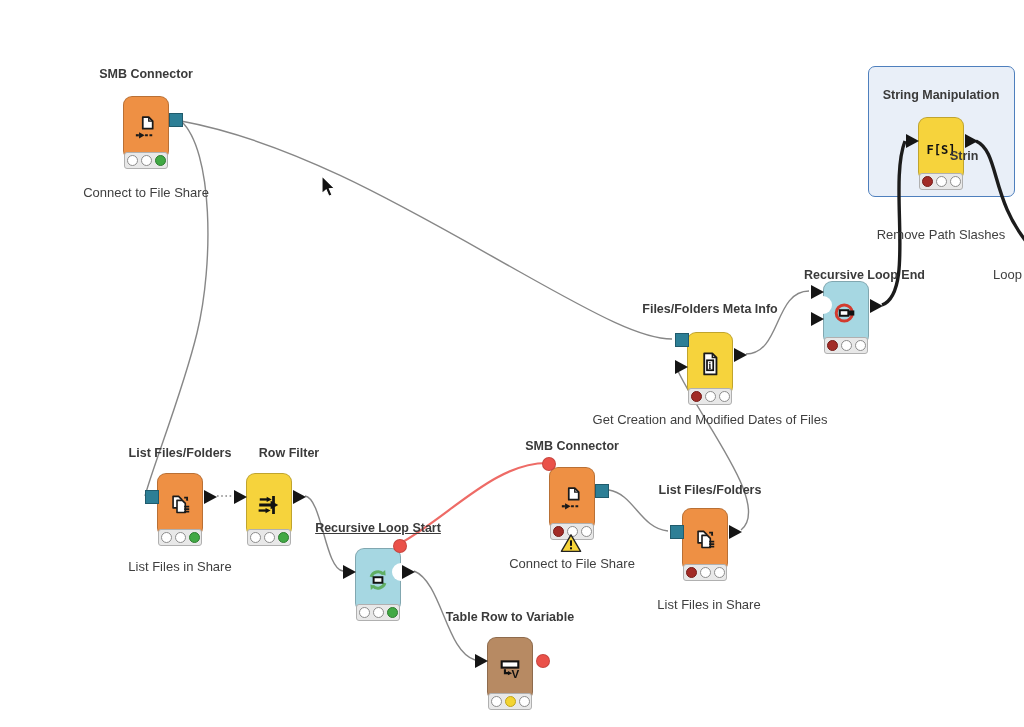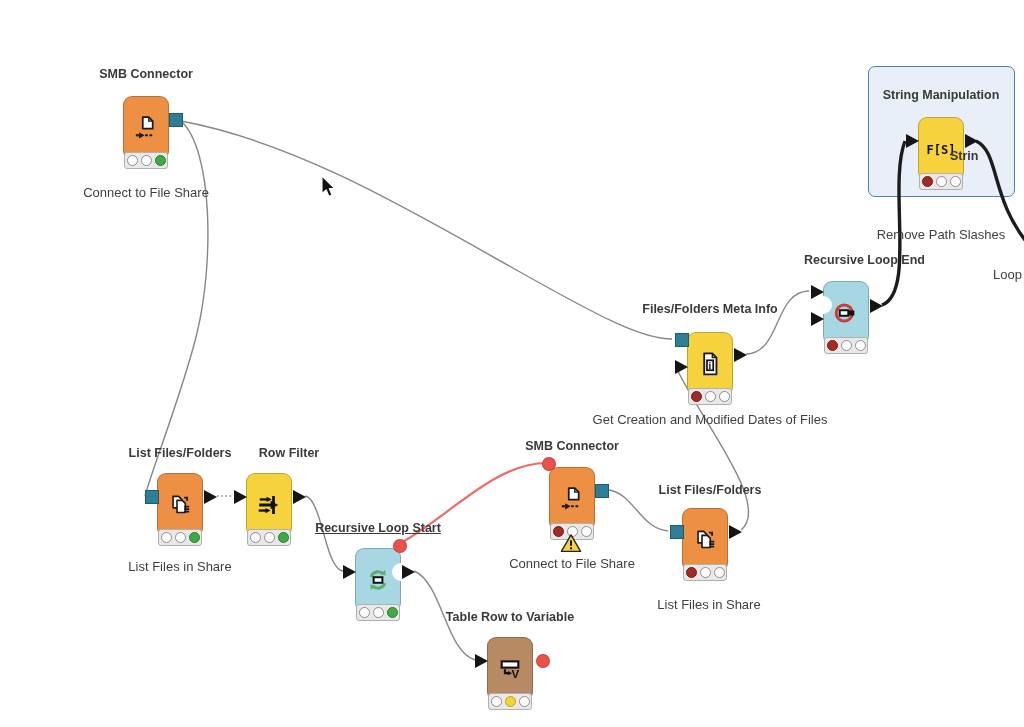--- a/index.html
+++ b/index.html
@@ -212,21 +212,21 @@
         <div class="port-teal" style="left: -13px; top: 0px;"></div>
         <div class="port-tri" style="left: -13px; top: 27px;"></div>
         <div class="port-tri" style="left: 46px; top: 15px;"></div>
       </div>
       <div class="traffic" style="left: 688px; top: 388px;">
         <div class="light red"></div>
         <div class="light"></div>
         <div class="light"></div>
       </div>
       <div class="node-comment" style="left: 710px; top: 412px;">Get Creation and Modified Dates of Files</div>
-      <div class="node-label" style="left: 846px; top: 253px; padding-left: 37px;">Recursive Loop End</div>
+      <div class="node-label" style="left: 846px; top: 268px; padding-left: 37px;">Recursive Loop End</div>
       <div class="node-body" style="left: 823px; top: 281px; background: rgb(166, 215, 226);">
         <div class="notch" style="left: -10px;"></div>
         <div class="icon">
           <svg viewBox="0 0 26 26">
             <circle cx="11.5" cy="13" r="7" fill="none" stroke="#d23b2f" stroke-width="2.6"></circle>
             <rect x="7.6" y="10.6" width="7.4" height="4.8" fill="#fff" stroke="#111" stroke-width="1.7"></rect>
             <rect x="15.6" y="10.8" width="4.6" height="4.4" fill="#111"></rect>
           </svg>
         </div>
         <div class="port-tri" style="left: -13px; top: 3px;"></div>

